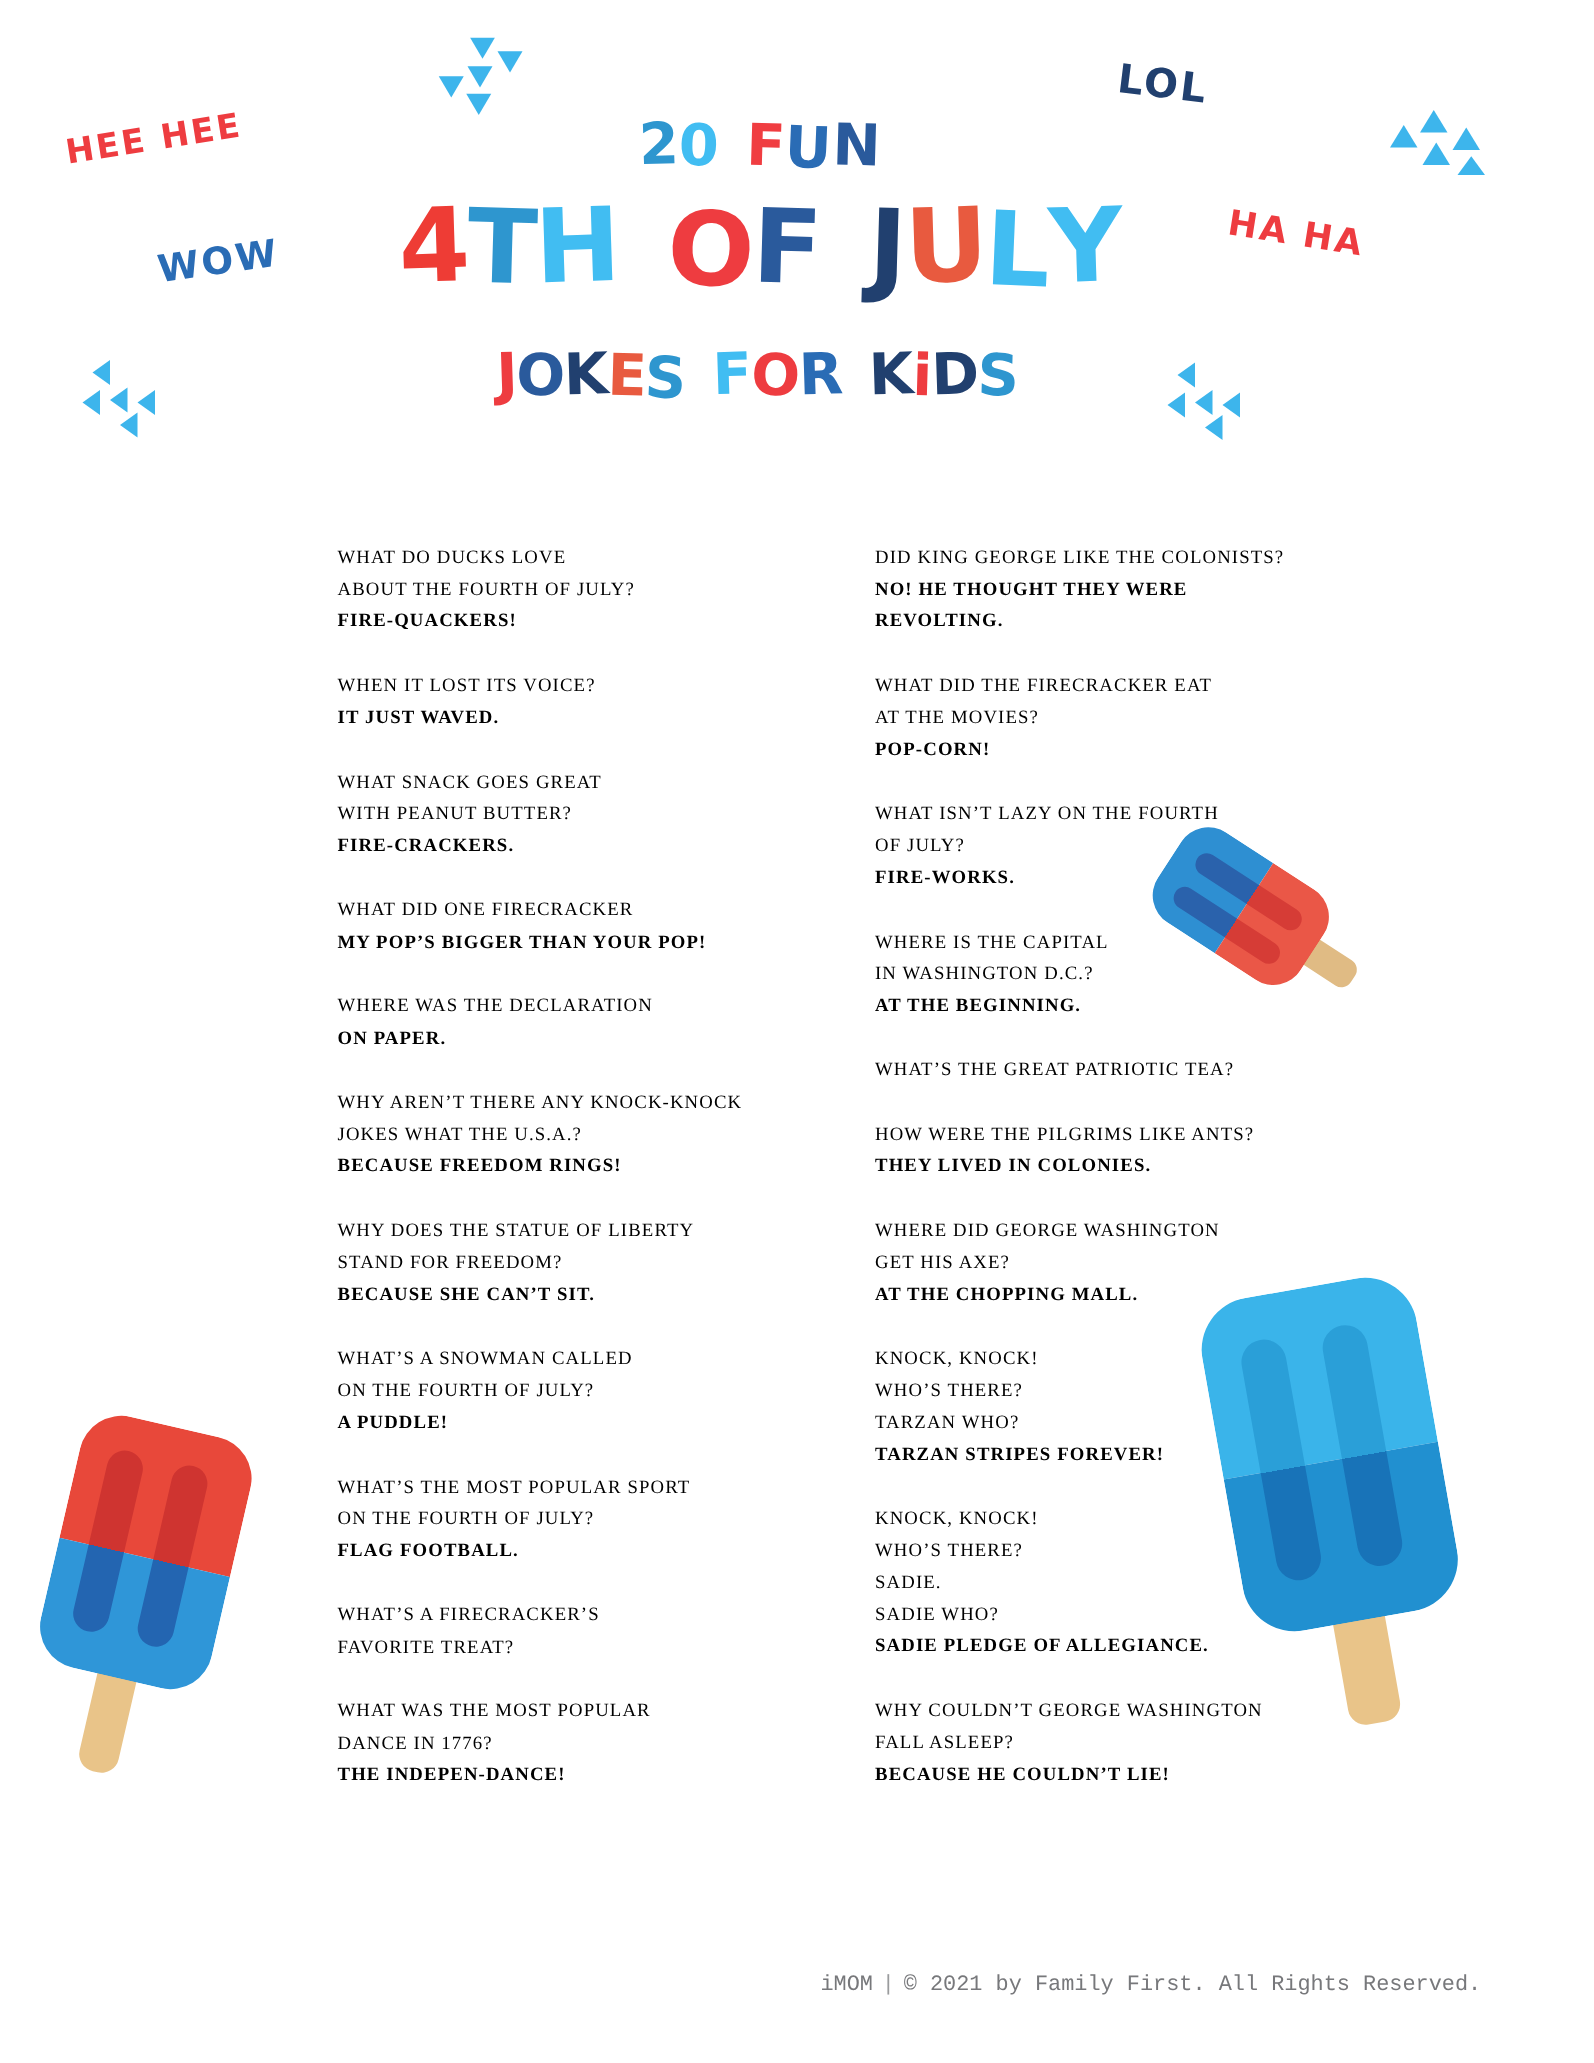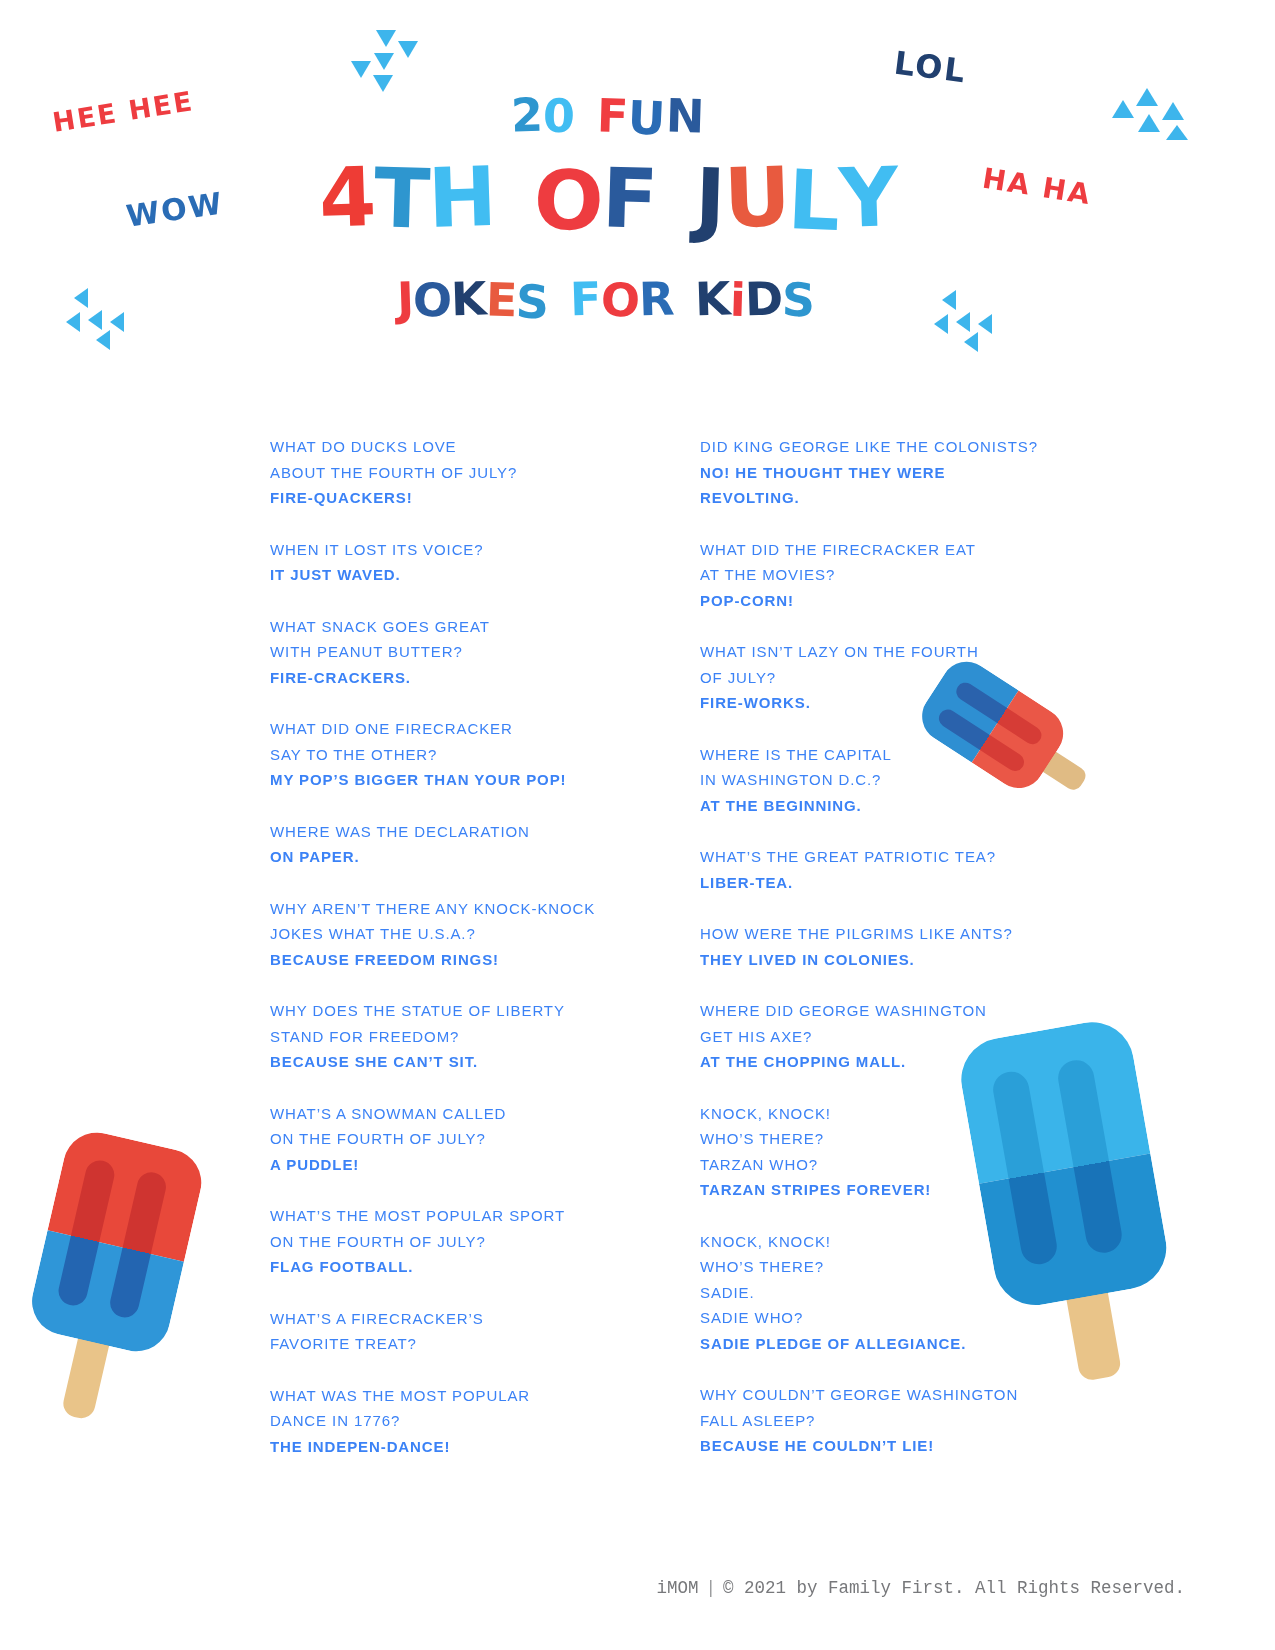--- a/index.html
+++ b/index.html
@@ -28,21 +28,21 @@
   .topline {top:88px;  font-size:46px; letter-spacing:0px;  transform:translateX(-30px);}
   .title   {top:150px; font-size:82px; letter-spacing:-2px; transform:translateX(-30px);}
   .subtitle{top:272px; font-size:46px; letter-spacing:-1px; transform:translateX(-32px);}
   .t-letter{display:inline-block;}
   .t-letter:nth-child(2n)  {transform:rotate(1.6deg) translateY(1px);}
   .t-letter:nth-child(2n+1){transform:rotate(-1.8deg);}
   .t-letter:nth-child(5n)  {transform:rotate(2.4deg) translateY(3px);}
   .t-space{width:.48em;}
 
   
-  .col{position:absolute;top:434px;width:430px;z-index:2;color:#3b82f6;}
+  .col{position:absolute;top:434px;width:430px;z-index:2;color:#000000;font-family:Liberation Serif, serif;}
   .col-left {left:270px;}
   .col-right{left:700px;}
   .joke{margin-bottom:26px;}
   .line{font-size:15px;line-height:25.5px;letter-spacing:.9px;white-space:nowrap;}
   .line.q{font-weight:400;}
   .line.a{font-weight:700;}
 
   
   .pop{position:absolute;z-index:1;}
   .pop-body{position:relative;overflow:hidden;z-index:2;}
@@ -127,21 +127,20 @@
         <div class="line q">WHEN IT LOST ITS VOICE?</div>
         <div class="line a">IT JUST WAVED.</div>
       </div>
       <div class="joke">
         <div class="line q">WHAT SNACK GOES GREAT</div>
         <div class="line q">WITH PEANUT BUTTER?</div>
         <div class="line a">FIRE-CRACKERS.</div>
       </div>
       <div class="joke">
         <div class="line q">WHAT DID ONE FIRECRACKER</div>
-        <div class="line q">SAY TO THE OTHER?</div>
         <div class="line a">MY POP’S BIGGER THAN YOUR POP!</div>
       </div>
       <div class="joke">
         <div class="line q">WHERE WAS THE DECLARATION</div>
         <div class="line a">ON PAPER.</div>
       </div>
       <div class="joke">
         <div class="line q">WHY AREN’T THERE ANY KNOCK-KNOCK</div>
         <div class="line q">JOKES WHAT THE U.S.A.?</div>
         <div class="line a">BECAUSE FREEDOM RINGS!</div>
@@ -187,21 +186,20 @@
         <div class="line q">OF JULY?</div>
         <div class="line a">FIRE-WORKS.</div>
       </div>
       <div class="joke">
         <div class="line q">WHERE IS THE CAPITAL</div>
         <div class="line q">IN WASHINGTON D.C.?</div>
         <div class="line a">AT THE BEGINNING.</div>
       </div>
       <div class="joke">
         <div class="line q">WHAT’S THE GREAT PATRIOTIC TEA?</div>
-        <div class="line a">LIBER-TEA.</div>
       </div>
       <div class="joke">
         <div class="line q">HOW WERE THE PILGRIMS LIKE ANTS?</div>
         <div class="line a">THEY LIVED IN COLONIES.</div>
       </div>
       <div class="joke">
         <div class="line q">WHERE DID GEORGE WASHINGTON</div>
         <div class="line q">GET HIS AXE?</div>
         <div class="line a">AT THE CHOPPING MALL.</div>
       </div>

